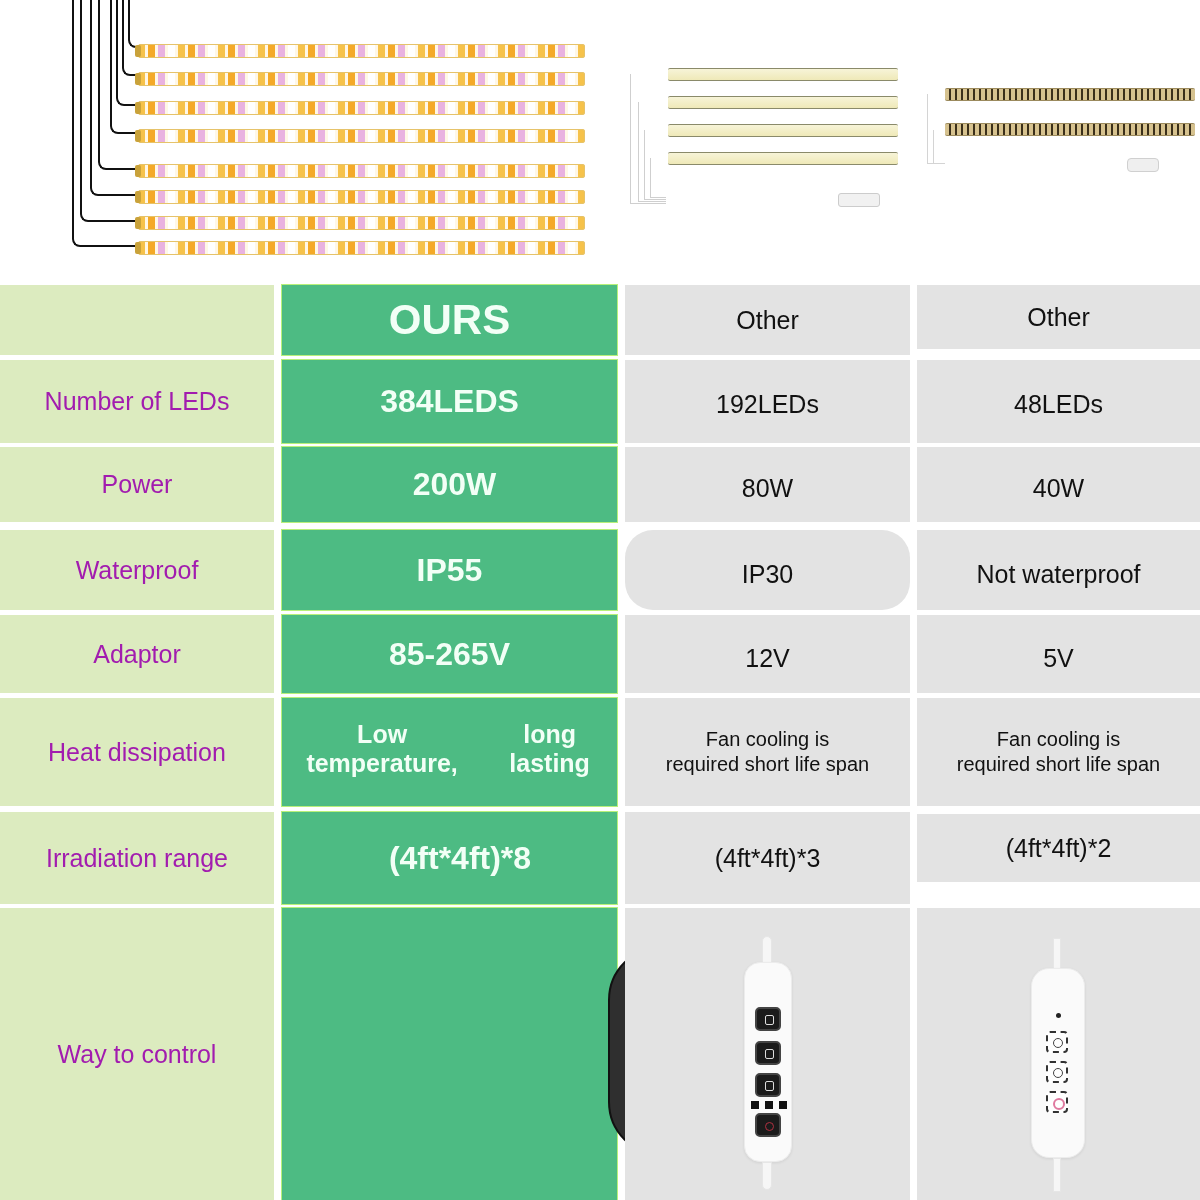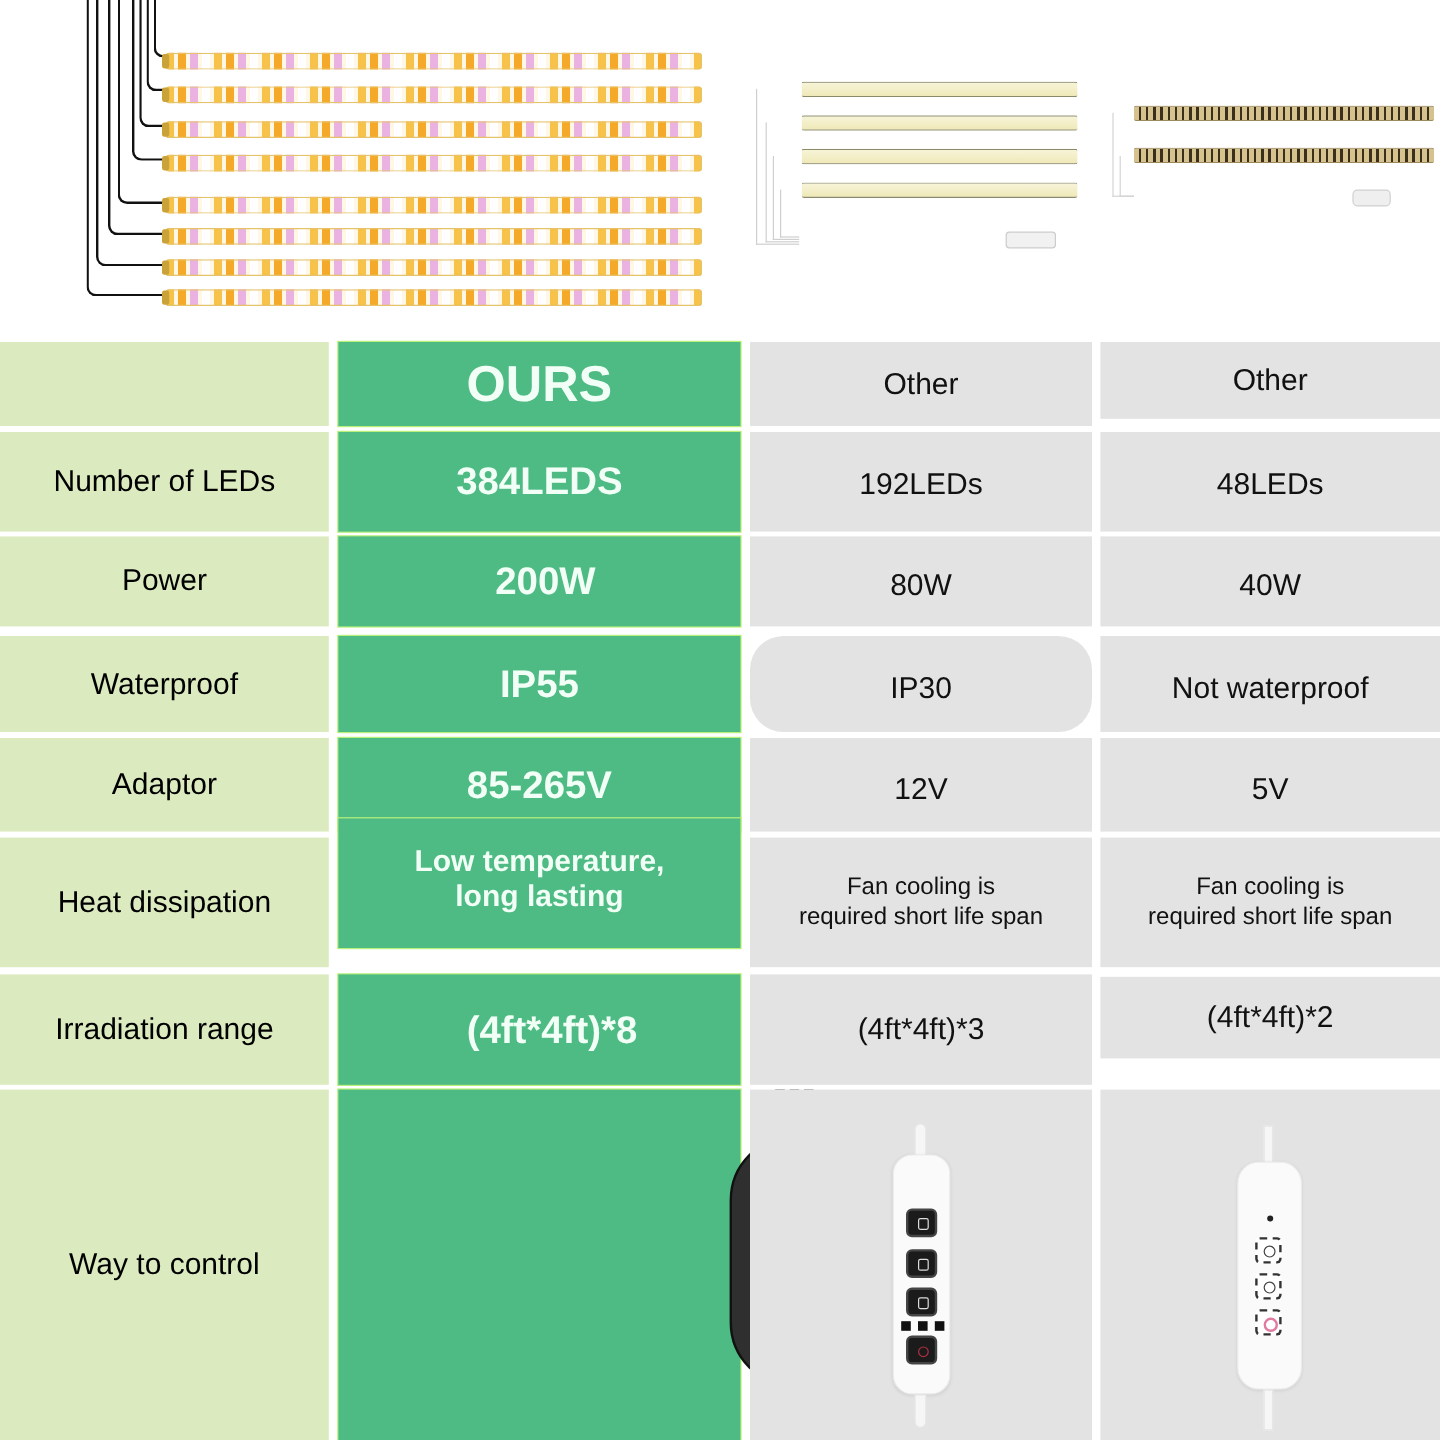--- a/index.html
+++ b/index.html
@@ -28,21 +28,21 @@
   .other2-strips { position: absolute; left: 925px; top: 80px; width: 275px; height: 100px; }
   .o2-strip { position: absolute; left: 20px; width: 250px; height: 13px; border-radius: 2px;
               background: repeating-linear-gradient(90deg, #d6c28f 0px, #d6c28f 4px, #3a2f1a 4px, #3a2f1a 6px);
               border-top: 1px solid #9b8a5d; border-bottom: 1px solid #9b8a5d; }
   .o2-wire { position: absolute; border-left: 1px solid #d4d4d4; border-bottom: 1px solid #d4d4d4; }
   .o2-plug { position: absolute; left: 202px; top: 78px; width: 32px; height: 14px; background: #efefef; border: 1px solid #d0d0d0; border-radius: 4px; }
 
   
   .table { position: absolute; left: 0; top: 282px; width: 1200px; height: 918px; background: #ffffff; }
   .cell { position: absolute; display: flex; align-items: center; justify-content: center; text-align: center; }
-  .c-label { left: 0; width: 274px; background: #dcebbf; color: #000000; font-size: 25px; }
+  .c-label { left: 0; width: 274px; background: #dcebbf; color: #a21caf; font-size: 25px; }
   .c-ours  { left: 282px; width: 335px; background: #4dbb83; color: #f2fff6; font-weight: bold; font-size: 32px;
              box-shadow: 0 0 0 1px #b8f07a; }
   .c-o1    { left: 625px; width: 285px; background: #e3e3e3; color: #111; font-size: 25px; }
   .c-o2    { left: 917px; width: 283px; background: #e3e3e3; color: #111; font-size: 25px; }
   .c-ours.head { font-size: 42px; }
   .small { font-size: 20px; line-height: 25px; }
   .c-ours.small { font-size: 25px; line-height: 29px; }
 
   
   .ctrl-ours { position: absolute; left: 320px; top: 0; width: 250px; height: 300px; }
@@ -141,21 +141,21 @@
   <div class="cell c-ours" style="top:248px; height:80px;">IP55</div>
   <div class="cell c-o1" style="top:248px; height:80px; padding-top:8px;border-radius:28px;">IP30</div>
   <div class="cell c-o2" style="top:248px; height:80px; padding-top:8px;">Not waterproof</div>
 
   <div class="cell c-label" style="top:333px; height:78px;">Adaptor</div>
   <div class="cell c-ours" style="top:333px; height:78px;">85-265V</div>
   <div class="cell c-o1" style="top:333px; height:78px; padding-top:8px;">12V</div>
   <div class="cell c-o2" style="top:333px; height:78px; padding-top:8px;">5V</div>
 
   <div class="cell c-label" style="top:416px; height:108px;">Heat dissipation</div>
-  <div class="cell c-ours small" style="top:400px; height:108px; flex-direction:column; padding-bottom:6px;">
+  <div class="cell c-ours small" style="top:416px; height:108px; flex-direction:row; padding-bottom:6px;">
     <span>Low temperature,</span>
     <span>long lasting</span>
   </div>
   <div class="cell c-o1 small" style="top:416px; height:108px; flex-direction:column;">
     <span>Fan cooling is</span>
     <span>required short life span</span>
   </div>
   <div class="cell c-o2 small" style="top:416px; height:108px; flex-direction:column;">
     <span>Fan cooling is</span>
     <span>required short life span</span>

